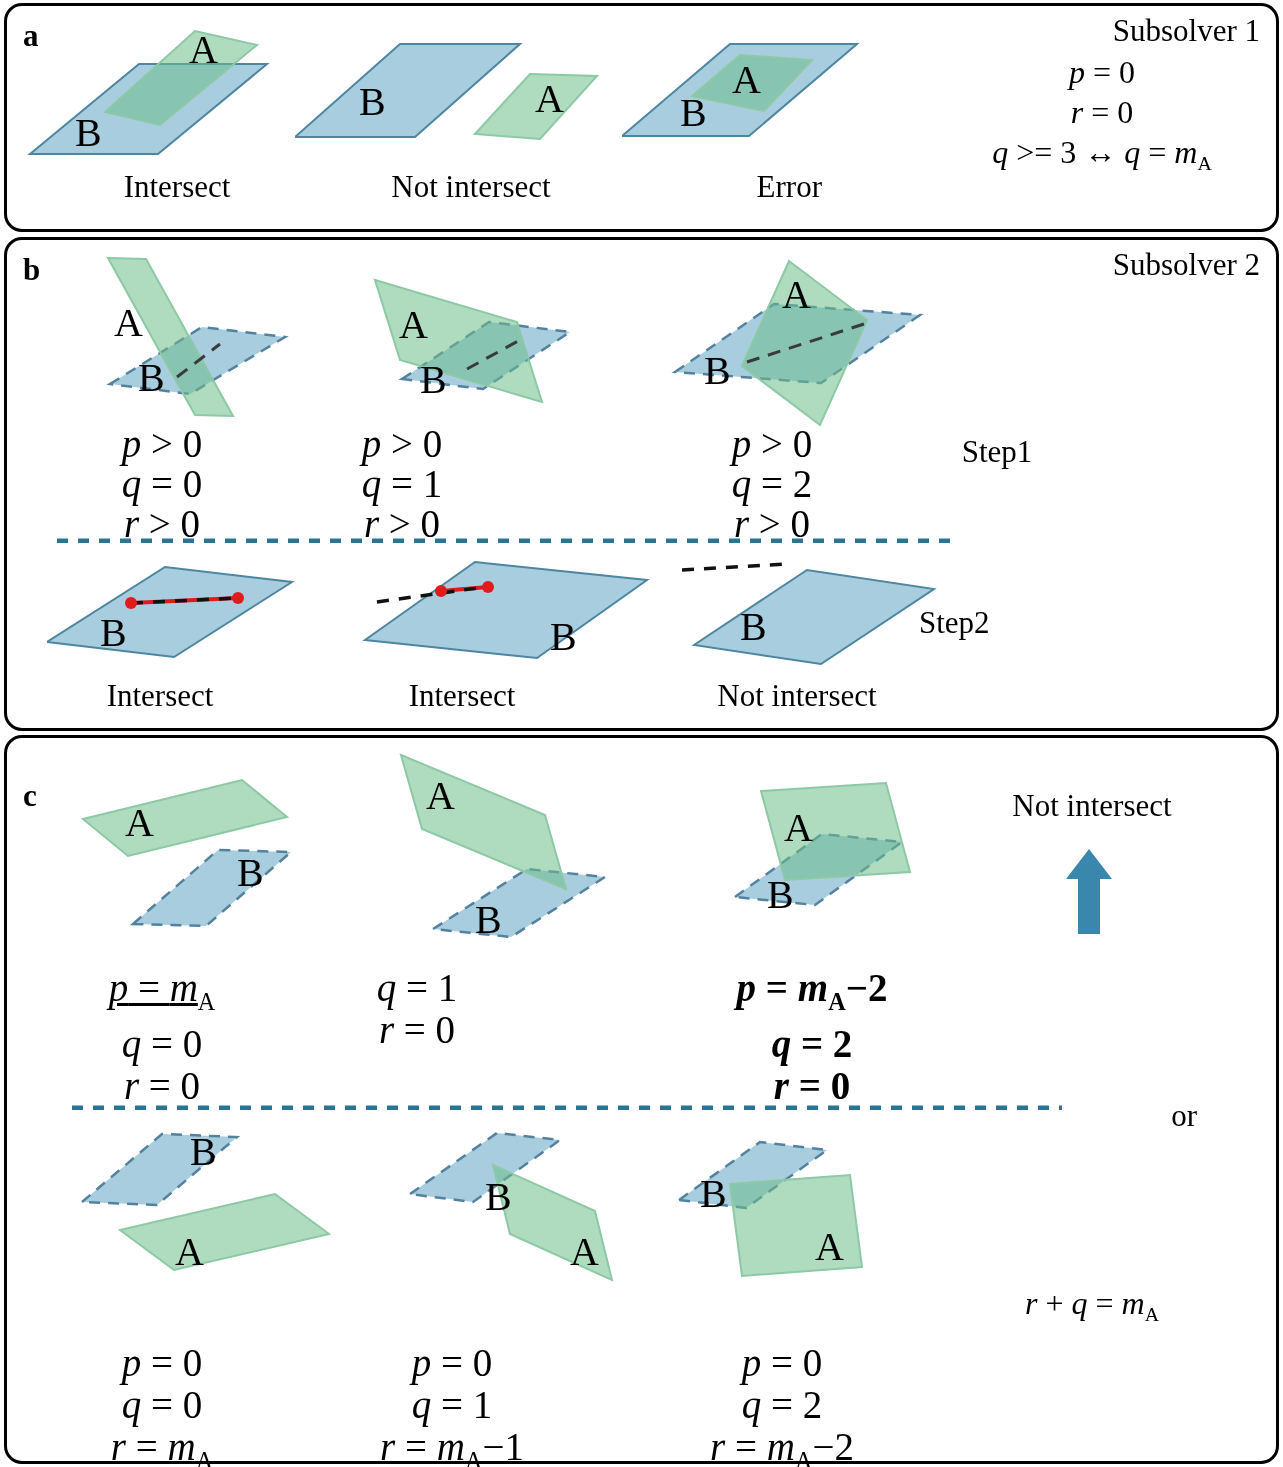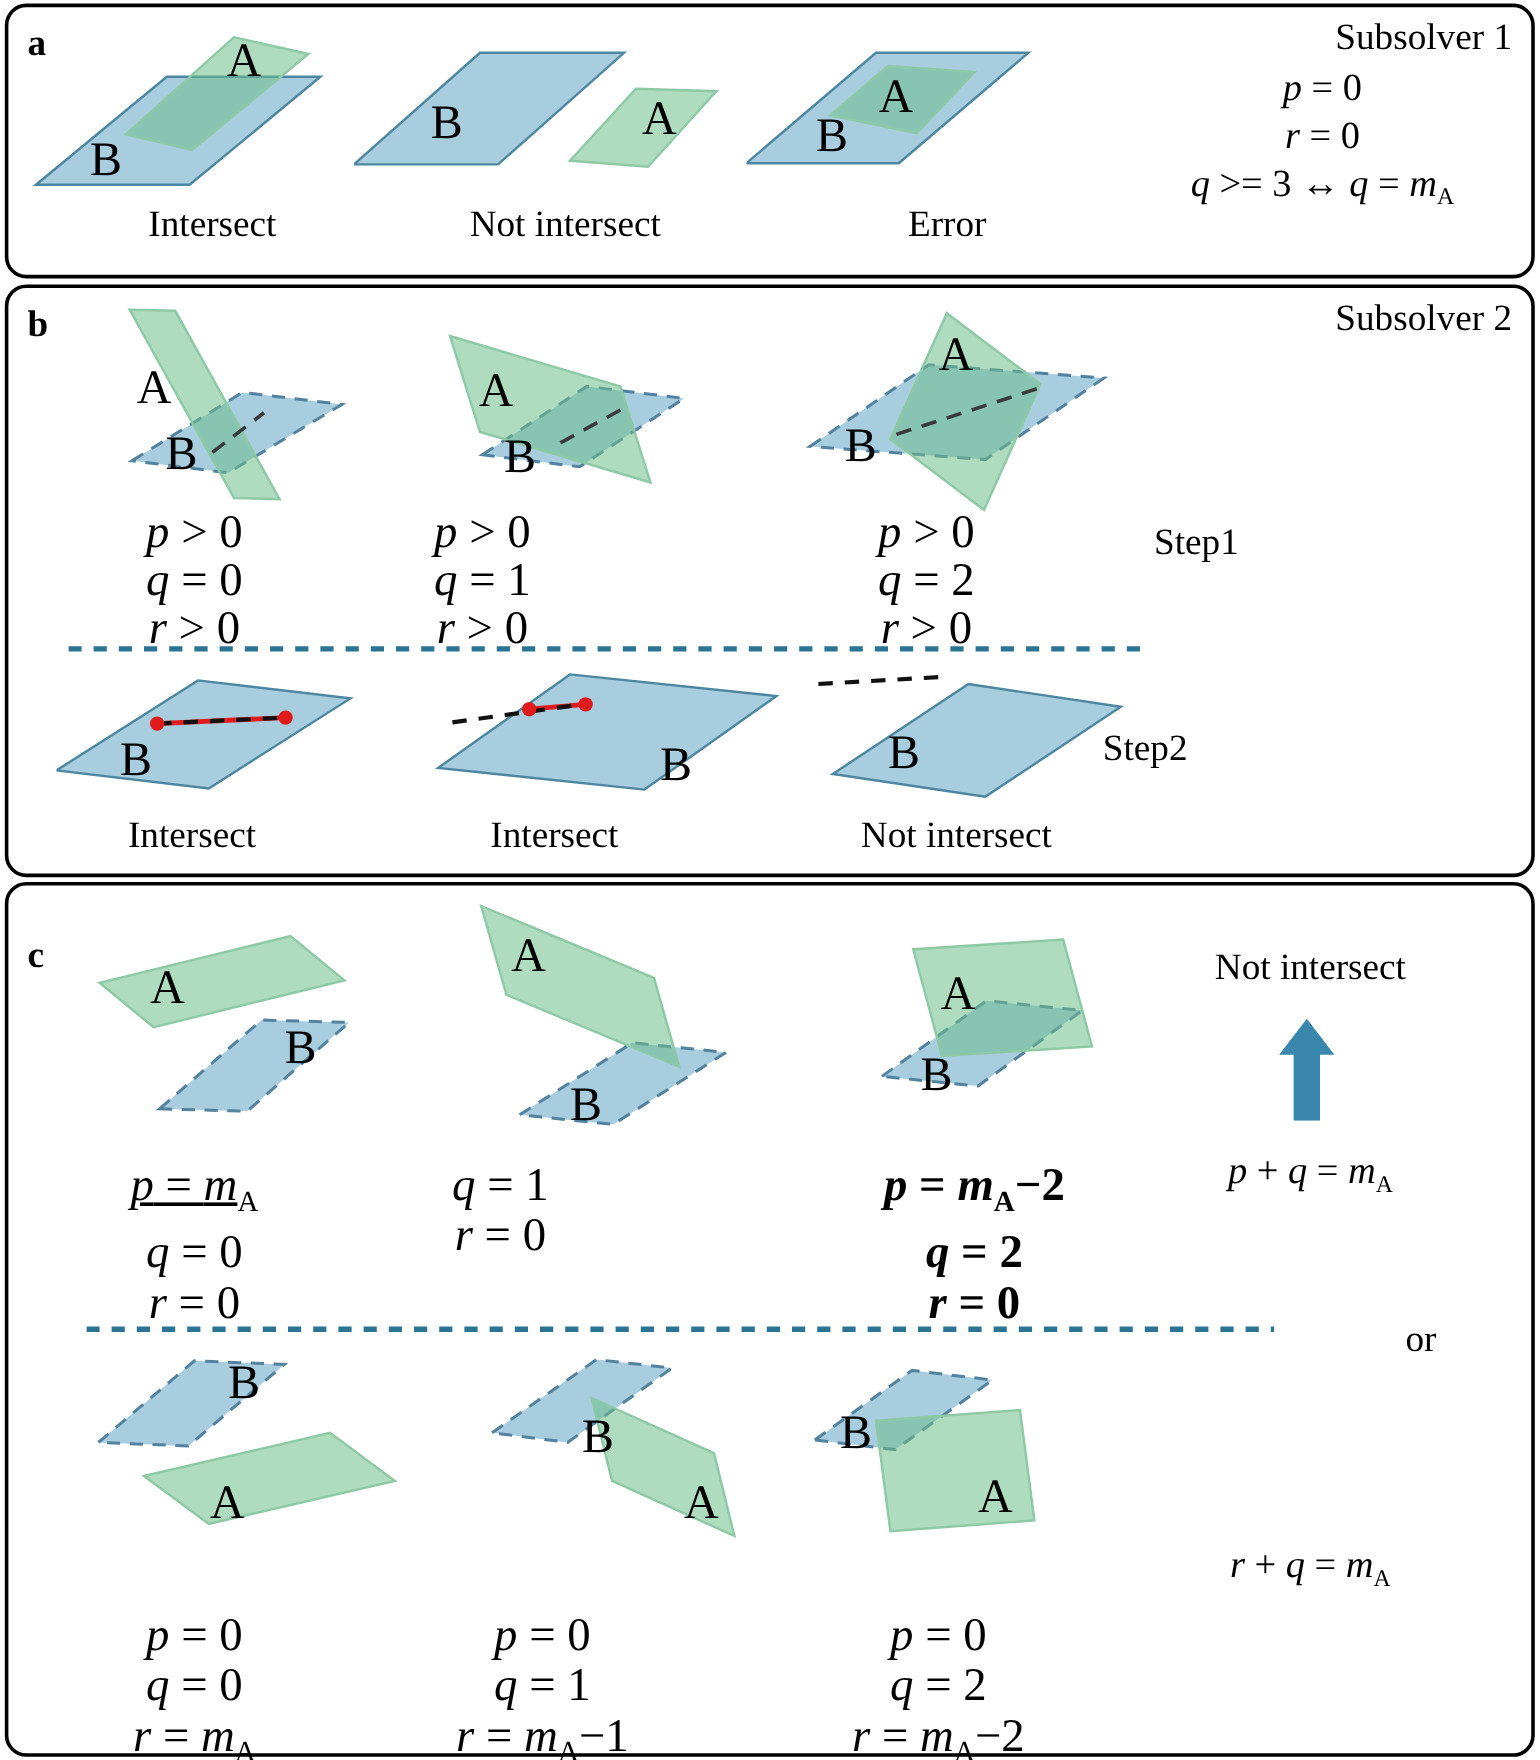--- a/index.html
+++ b/index.html
@@ -169,21 +169,20 @@
     <svg class="svgd" style="left:725px;top:19px;" width="290" height="200" viewBox="0 0 290 200">
       <polygon class="fillBd" points="3,140 90,77 170,85 83,148"></polygon>
       <polygon class="fillG" points="29,34 154,26 178,115 53,123"></polygon>
       <text class="svgtxt" x="52" y="84">A</text>
       <text class="svgtxt" x="35" y="151">B</text>
     </svg>
 
     <svg class="svgd" style="left:1057px;top:111px;" width="50" height="85" viewBox="0 0 50 85">
       <polygon class="arrowpoly" points="25,0 48,30 36,30 36,85 14,85 14,30 2,30"></polygon>
     </svg>
-    <div class="eqwide" style="left:940px;top:219px;width:290px;"><i>p</i> + <i>q</i> = <i>m</i><sub>A</sub></div>
 
     <div class="eqcol" style="left:30px;top:229px;width:250px;">
       <span class="eq" style="line-height:42px;text-decoration:underline;"><i>p</i> = <i>m</i><sub>A</sub></span>
       <span class="eq" style="line-height:42px;"><i>q</i> = 0</span>
       <span class="eq" style="line-height:42px;"><i>r</i> = 0</span>
     </div>
     <div class="eqcol" style="left:285px;top:229px;width:250px;">
       <span class="eq" style="line-height:42px;"><i>q</i> = 1</span>
       <span class="eq" style="line-height:42px;"><i>r</i> = 0</span>
     </div>

